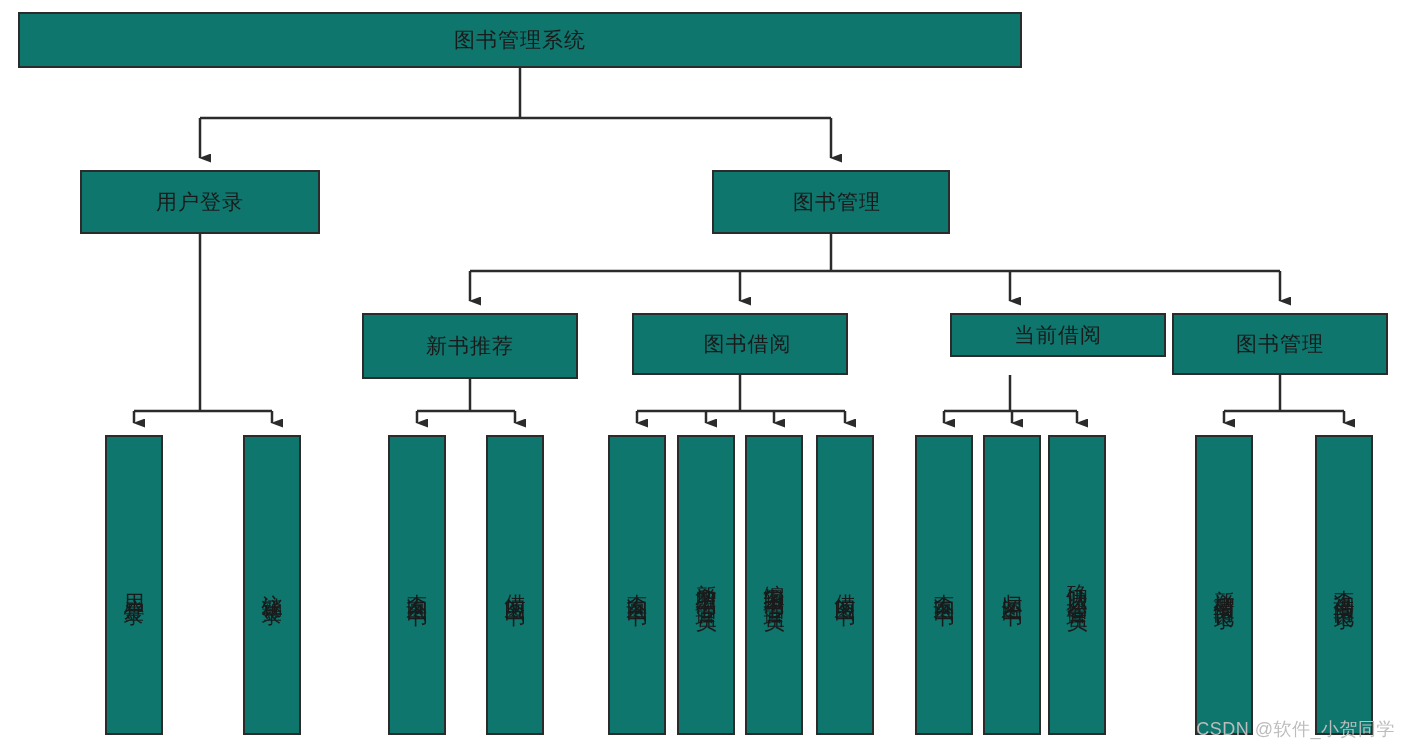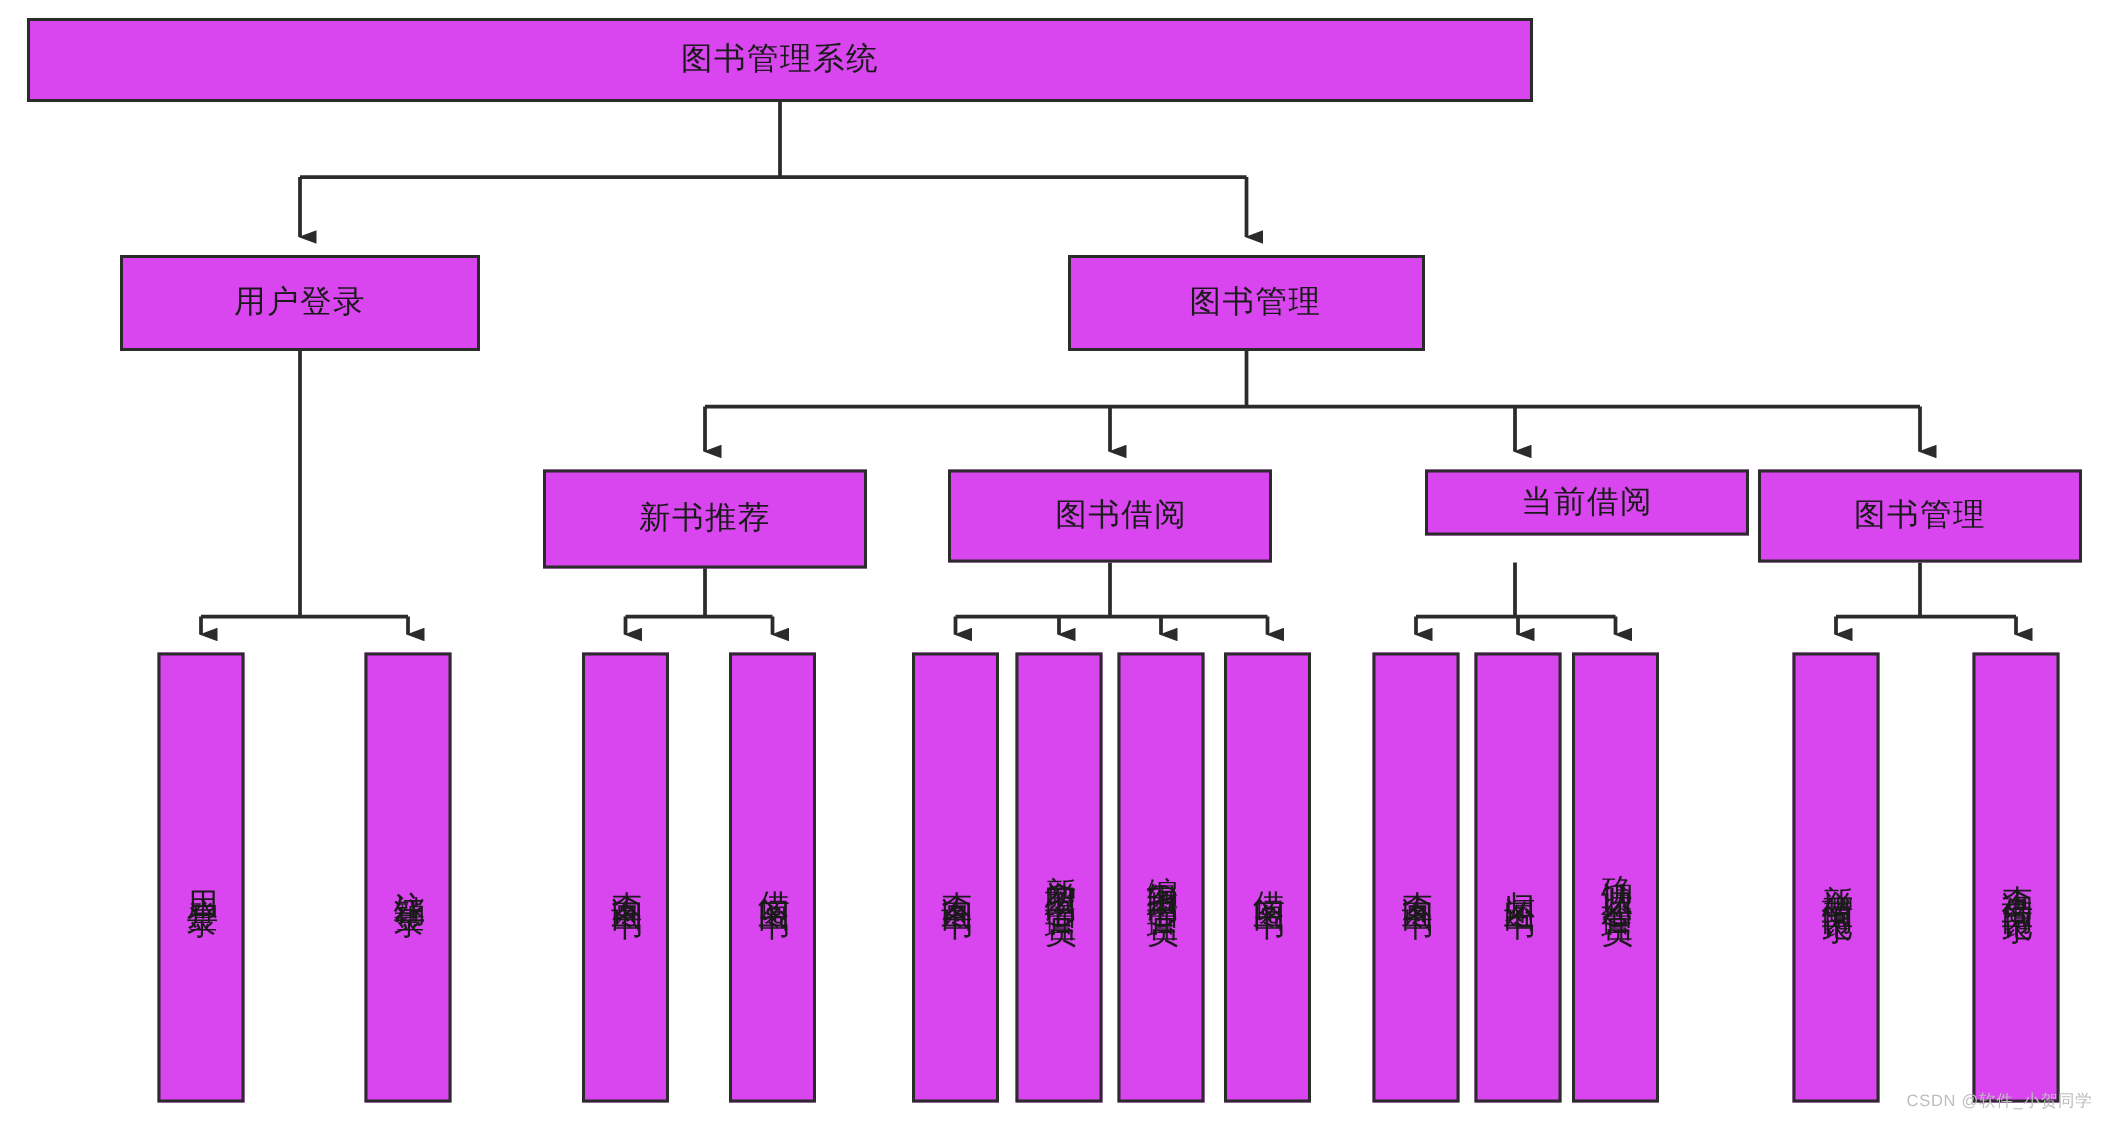--- a/index.html
+++ b/index.html
@@ -21,21 +21,21 @@
     position: absolute;
     left: 0;
     top: 0;
     width: 1405px;
     height: 747px;
     pointer-events: none;
   }
   .node {
     position: absolute;
     box-sizing: border-box;
-    background: #d946ef;
+    background: #0f766e;
     border: 2px solid #2b2b2b;
     display: flex;
     align-items: center;
     justify-content: center;
     text-align: center;
     color: #1a1a1a;
   }
   .node.horiz {
     font-size: 21px;
     letter-spacing: 1px;
@@ -51,21 +51,21 @@
   }
   .node.vert .vtext {
     writing-mode: vertical-rl;
     text-orientation: upright;
     white-space: nowrap;
   }
   #watermark {
     position: absolute;
     right: 10px;
     bottom: 6px;
-    font-size: 11px;
+    font-size: 18px;
     color: #bdbdbd;
     letter-spacing: 0.5px;
     white-space: nowrap;
     user-select: none;
   }
 </style>
 </head>
 <body>
 
 <div id="canvas">

